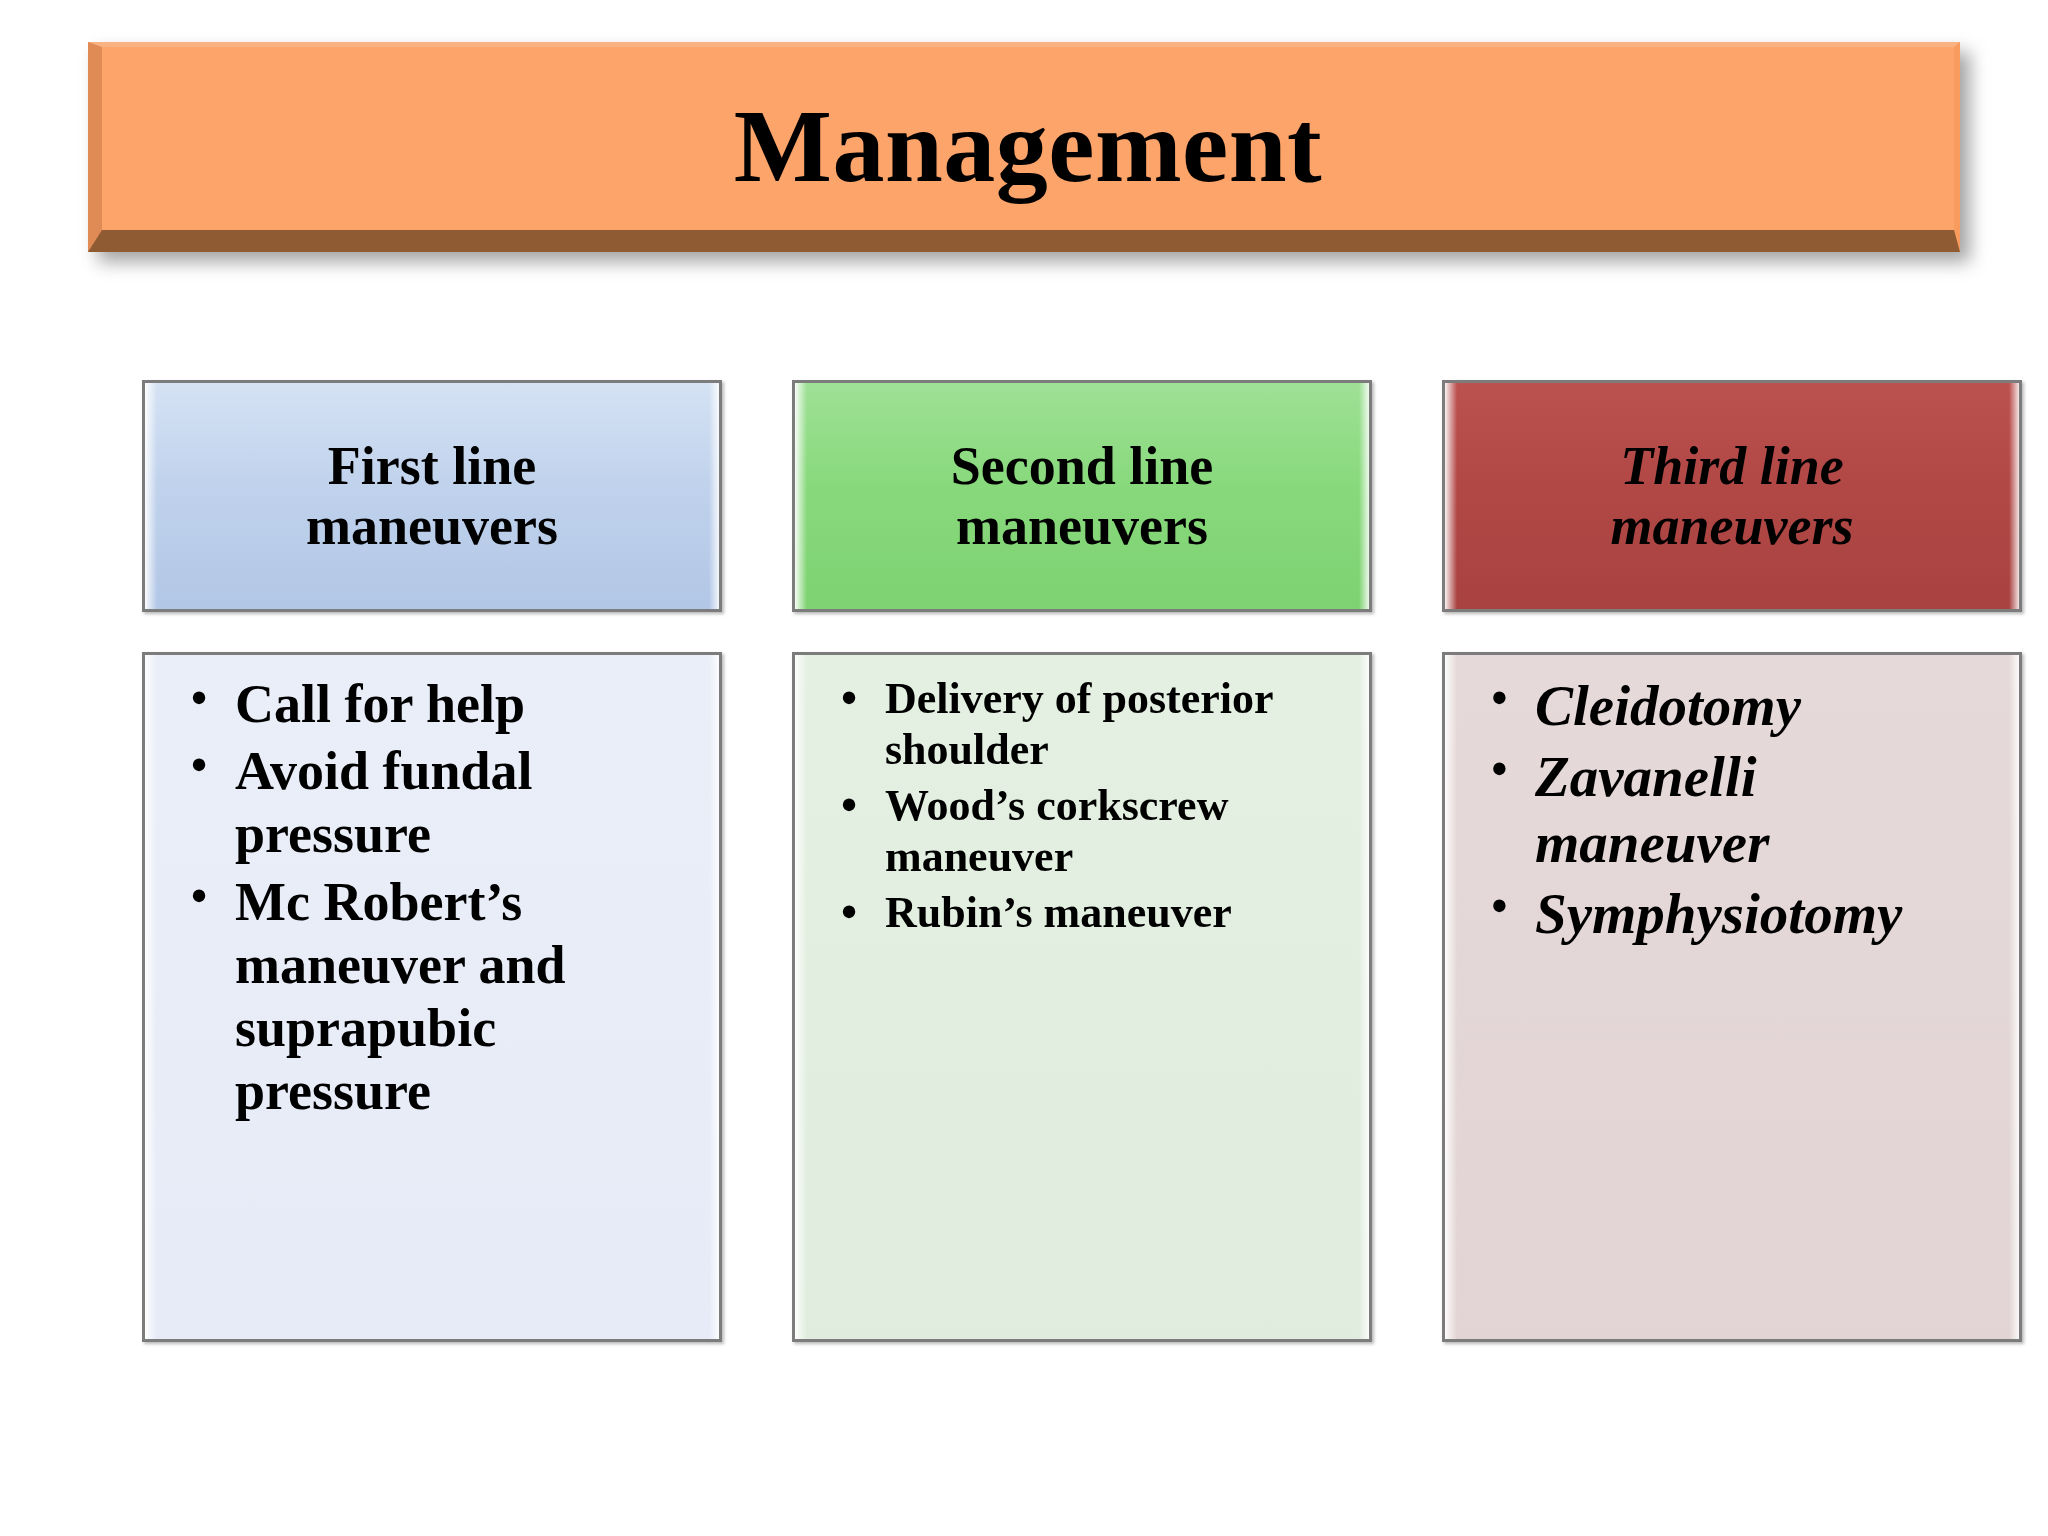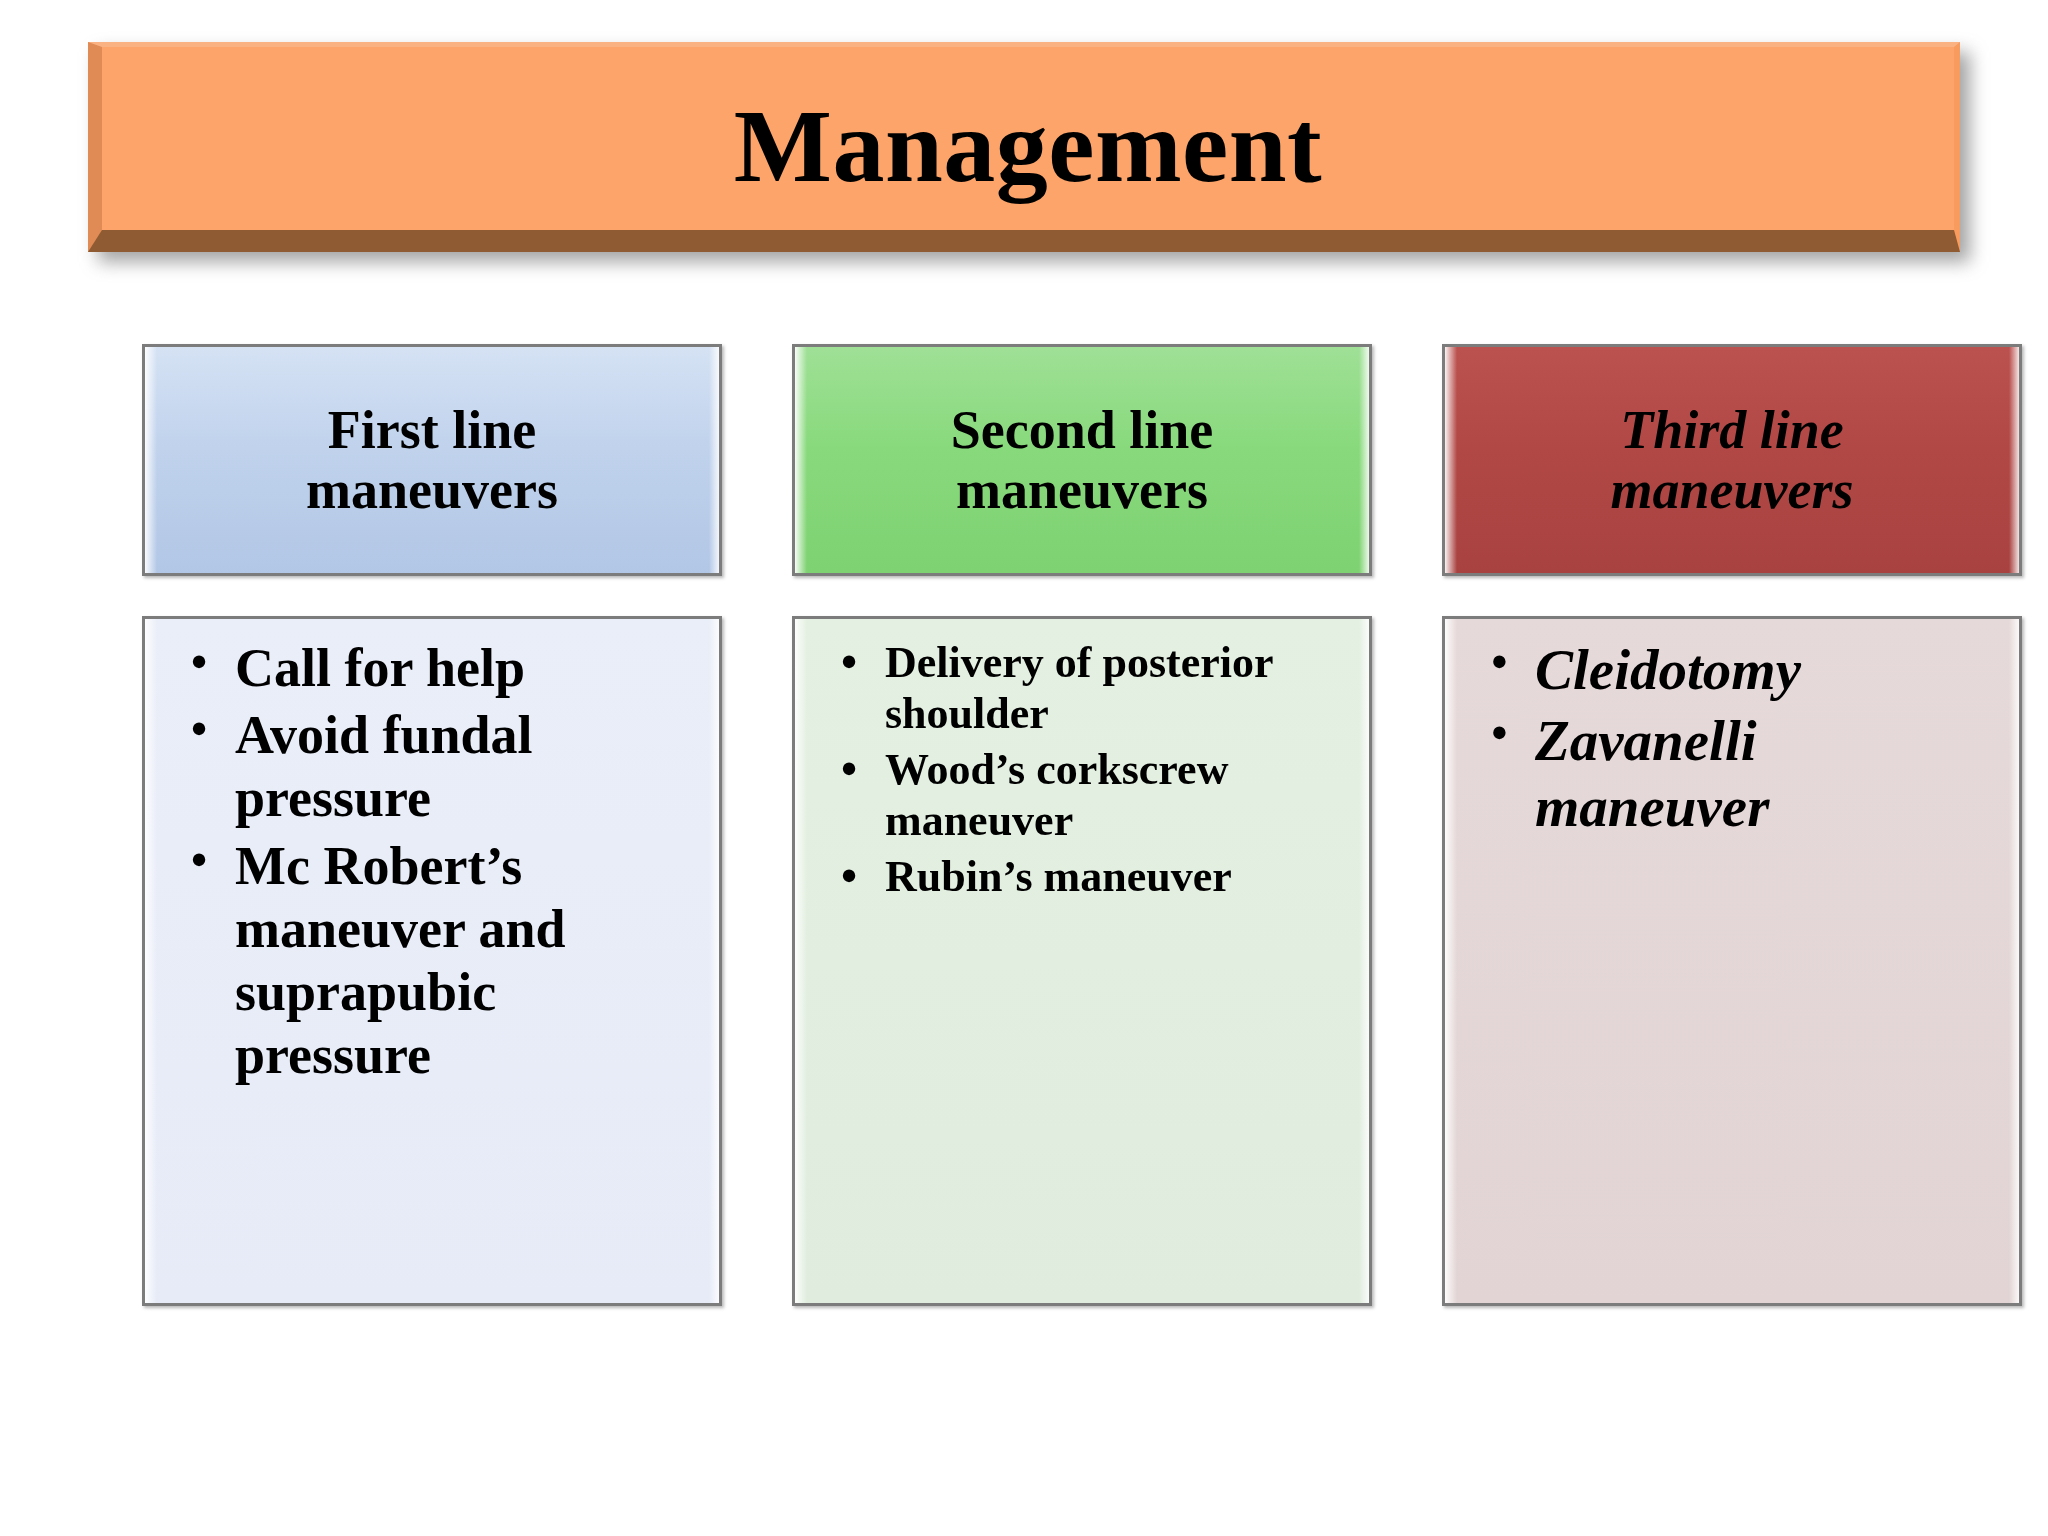--- a/index.html
+++ b/index.html
@@ -61,21 +61,21 @@
   
   .cols {
     position: absolute;
     left: 0;
     top: 0;
     width: 2048px;
     height: 1536px;
   }
   .col {
     position: absolute;
-    top: 344px;
+    top: 380px;
     padding-left: 44px;
   }
   .col-0 { left: 98px;  width: 580px; }
   .col-1 { left: 748px; width: 580px; }
   .col-2 { left: 1398px; width: 580px; font-style: italic; }
 
   
   .bevel {
     box-sizing: border-box;
     position: relative;
@@ -212,17 +212,18 @@
     <div class="bevel head head-2">
       <div class="head-label">
         <span>Third line</span><br>
         <span>maneuvers</span>
       </div>
     </div>
     <div class="bevel body body-2">
       <ul class="bullets">
         <li>Cleidotomy</li>
         <li>Zavanelli maneuver</li>
+        <li>Symphysiotomy</li>
       </ul>
     </div>
   </div>
 
 </div>
 
 </body></html>

